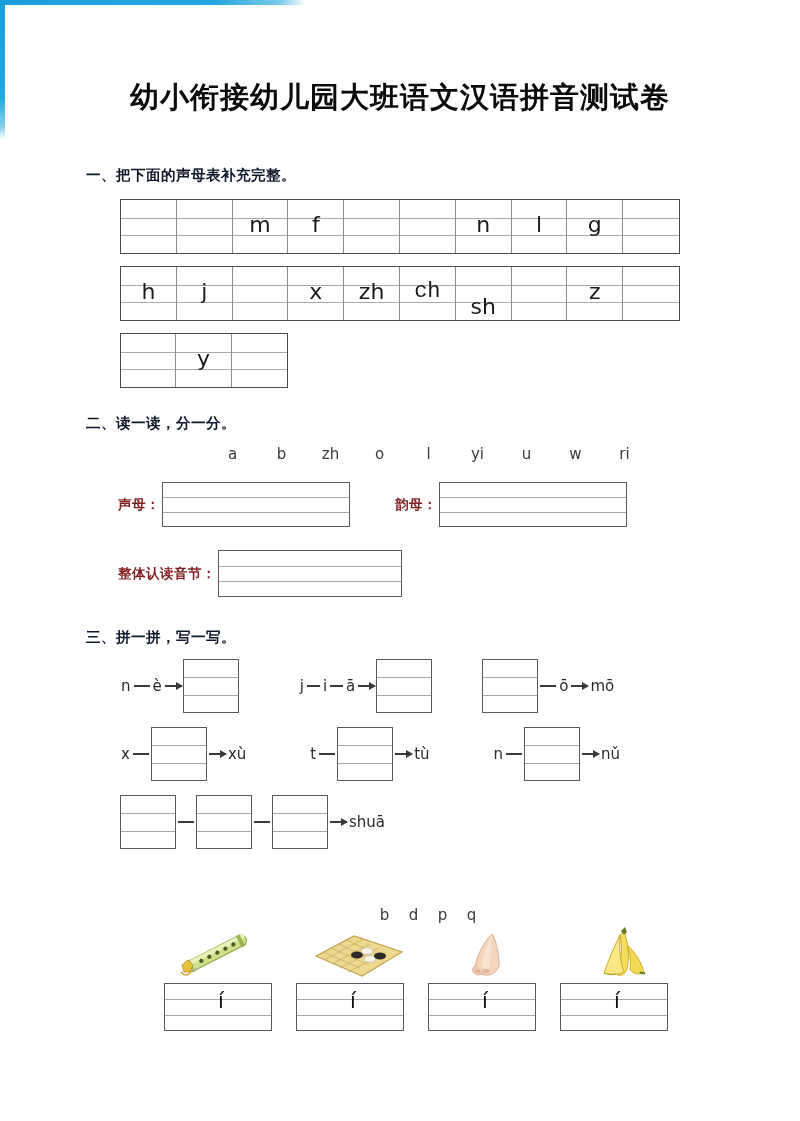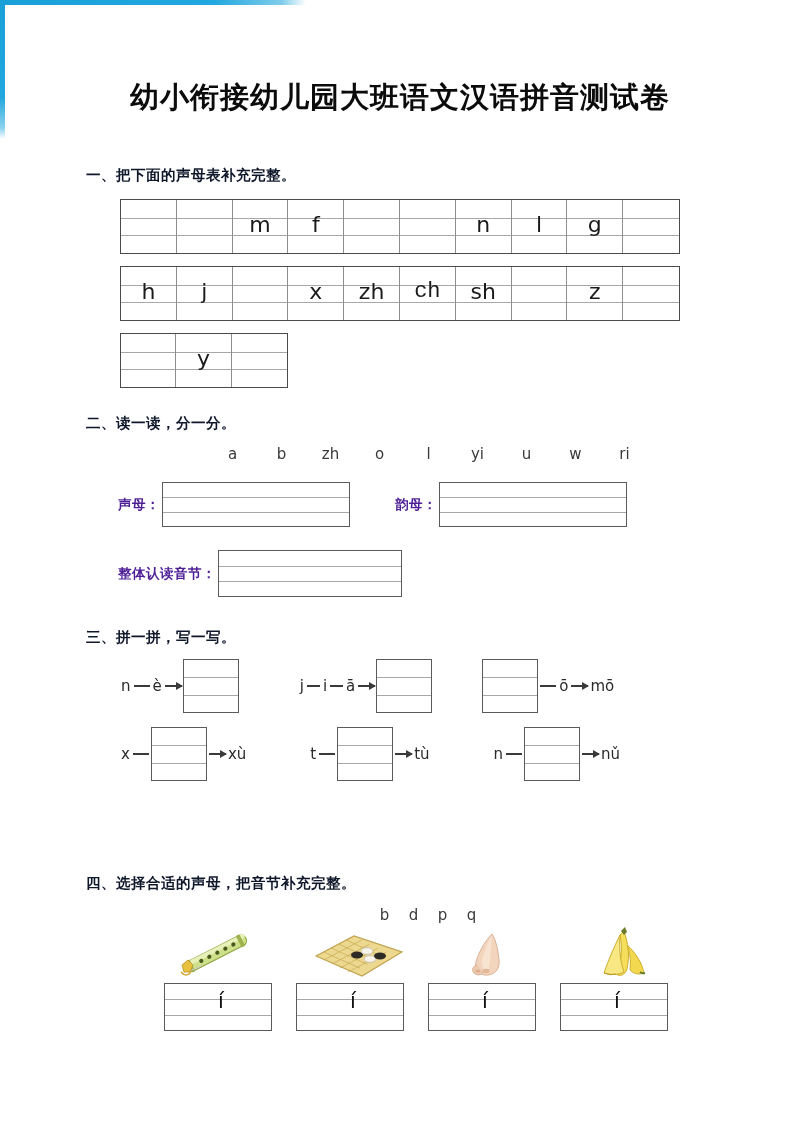--- a/index.html
+++ b/index.html
@@ -100,21 +100,21 @@
   #letter-strip .lt {
     width: 49px;
     text-align: center;
   }
 
   .labeled-box { position: absolute; display: flex; align-items: center; }
   .labeled-box .blabel {
     font-family: "DejaVu Serif", "Liberation Serif", serif;
     font-weight: bold;
     font-size: 13.5px;
-    color: #4c1d95;
+    color: #7f1d1d;
     white-space: nowrap;
     margin-right: 2px;
     letter-spacing: 0.5px;
   }
   .fourline-box {
     position: relative;
     border: 1.6px solid #5a5a5a;
     background: #fff;
   }
   .fourline-box::before,
@@ -245,21 +245,21 @@
       <div class="pcell" style="width: 10%;"></div>
       <div class="pcell" style="width: 10%;">
         <span class="glyph">x</span>
       </div>
       <div class="pcell" style="width: 10%;">
         <span class="glyph">zh</span>
       </div>
       <div class="pcell" style="width: 10%; font-family: Liberation Mono, monospace;">
         <span class="glyph">ch</span>
       </div>
-      <div class="pcell" style="width: 10%;">
+      <div class="pcell" style="width: 10%; align-items: flex-end;">
         <span class="glyph">sh</span>
       </div>
       <div class="pcell" style="width: 10%;"></div>
       <div class="pcell" style="width: 10%;">
         <span class="glyph">z</span>
       </div>
       <div class="pcell" style="width: 10%;"></div>
     </div>
 
   <div class="pinyin-table" id="t1r3" style="left:120px; top:333px; width:168px; height:55px;">
@@ -350,22 +350,32 @@
 
     <div class="pin-item" style="margin-left:62px;">
       <span class="txt">n</span>
       <span class="dash"></span>
       <div class="fourline-box" style="width:56px; height:54px;"></div>
       <span class="arrow"></span>
       <span class="txt">nǔ</span>
     </div>
   </div>
 
-
-  <div class="section-heading" style="left:86px; top:874px;">四、选择合适的声母，把音节补充完整。</div>
+  <div class="pin-row" style="left:120px; top:795px;">
+    <div class="pin-item">
+      <div class="fourline-box" style="width:56px; height:54px;"></div>
+      <span class="dash"></span>
+      <div class="fourline-box" style="width:56px; height:54px;"></div>
+      <span class="dash"></span>
+      <div class="fourline-box" style="width:56px; height:54px;"></div>
+      <span class="arrow"></span>
+      <span class="txt">shuā</span>
+    </div>
+  </div>
+
 
   <div id="choice-letters" style="left:370px; top:906px;">
       <span class="ch">b</span>
       <span class="ch">d</span>
       <span class="ch">p</span>
       <span class="ch">q</span>
     </div>
 
   <div class="pic-slot" style="left:172px; top:925px; width:92px; height:58px;">
     <svg class="pic-art" width="92" height="58" viewBox="0 0 92 58" aria-hidden="true">

